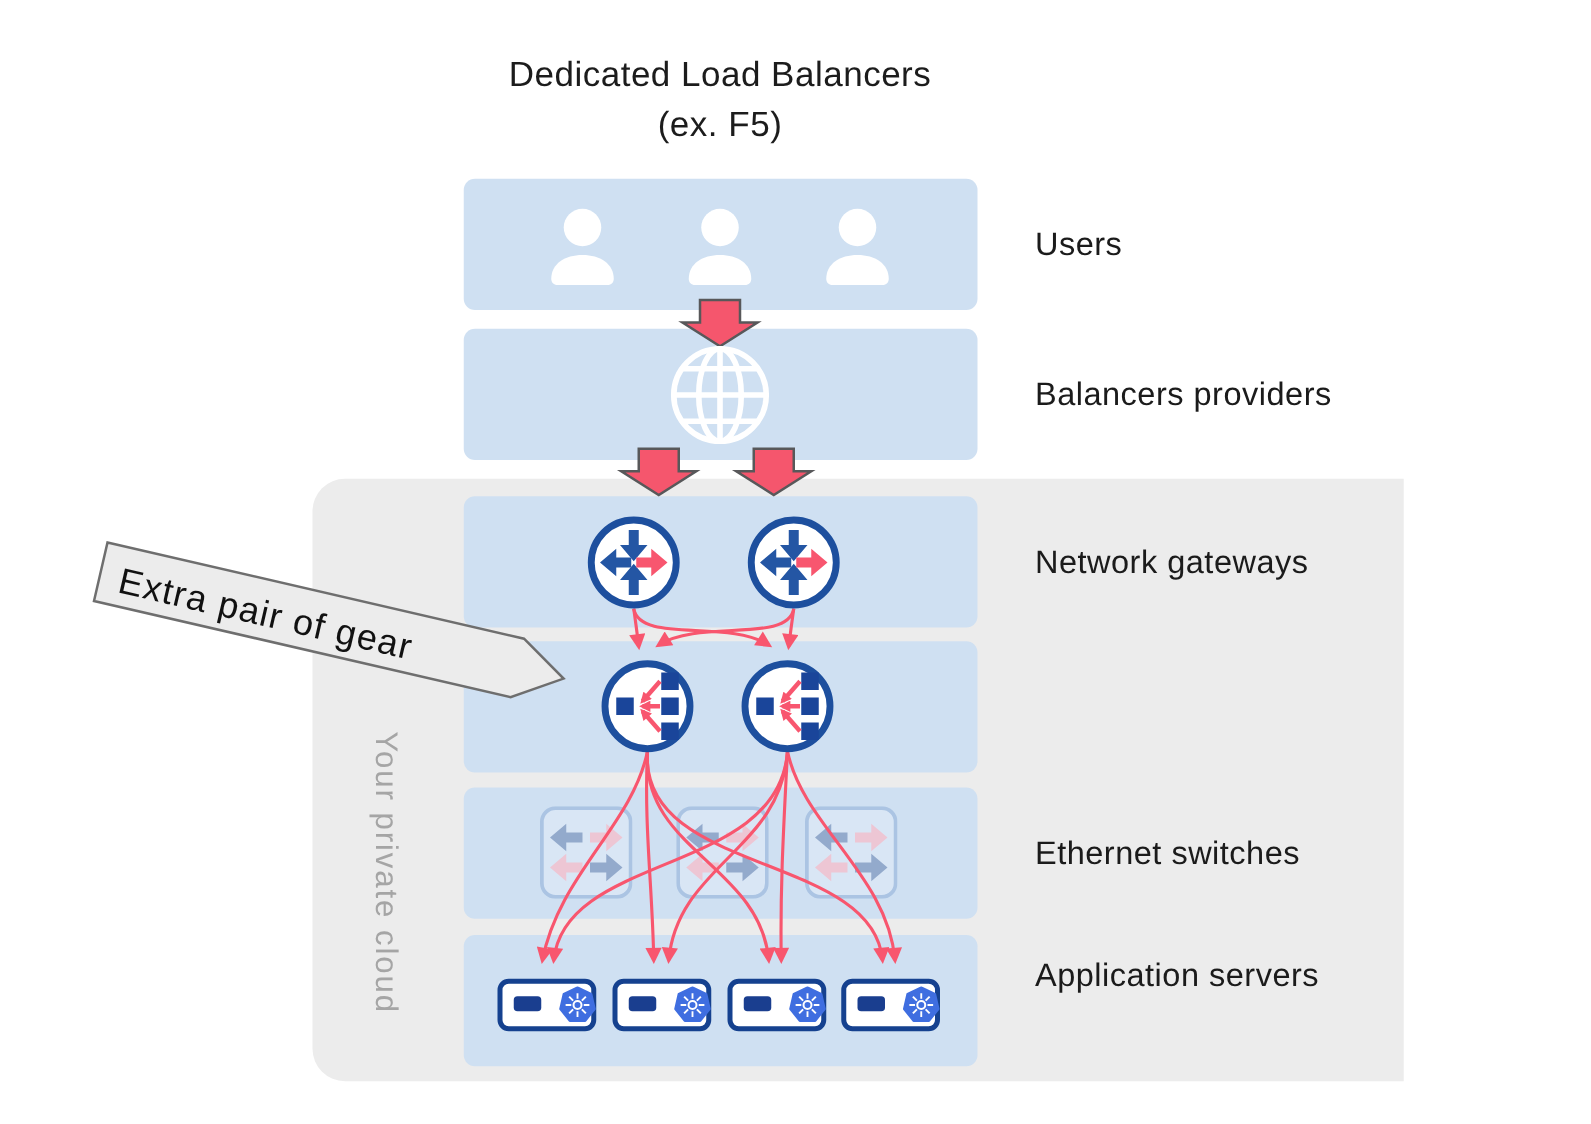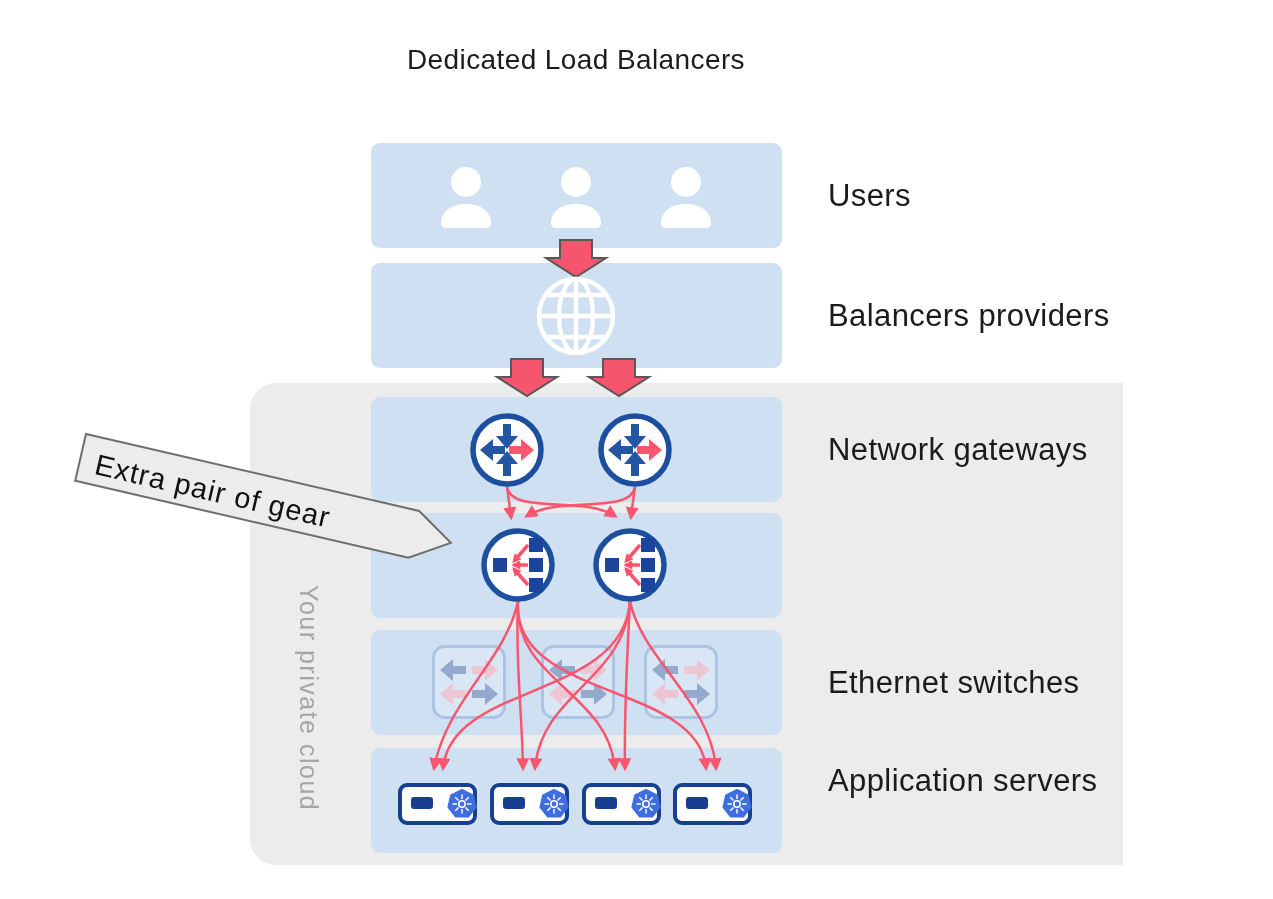--- a/index.html
+++ b/index.html
@@ -15,36 +15,37 @@
   .cloud-box{left:250px;top:383px;width:928px;height:482px;background:#ececec;border-radius:26px;z-index:1;}
   .cloud-label{left:288px;top:560px;width:40px;height:276px;z-index:2;
     writing-mode:vertical-rl;display:flex;align-items:center;justify-content:center;
     font-size:25px;letter-spacing:1.5px;color:#a5a5a5;}
   
   .row{left:371px;width:411px;height:105px;background:#cfe0f2;border-radius:9px;z-index:5;}
   #row-users{top:143px;} #row-internet{top:263px;} #row-gateways{top:397px;}
   #row-lb{top:513px;} #row-switches{top:630px;} #row-servers{top:748px;}
   
   .layer-label{left:828px;width:370px;height:105px;display:flex;align-items:center;
-    font-size:31px;letter-spacing:.4px;color:#1b1b1b;z-index:50;}
+    font-size:26px;letter-spacing:.4px;color:#1b1b1b;z-index:50;}
   
   .icon{z-index:40;}
   .overlay{left:0;top:0;z-index:30;pointer-events:none;}
   .server{box-sizing:border-box;width:79px;height:42px;background:#ffffff;border:4px solid #15418f;
     border-radius:9px;z-index:40;}
   .server .led{position:absolute;left:9px;top:10px;width:22px;height:12px;background:#1a3e8f;border-radius:3px;}
   .server .k8s{position:absolute;left:45px;top:2px;}
 </style>
 </head>
 <body>
 
 <div id="canvas">
 
   <div class="abs title">
     <div>Dedicated Load Balancers</div>
+    <div>(ex. F5)</div>
   </div>
 
   <div class="abs cloud-box"></div>
   <div class="abs cloud-label">Your private cloud</div>
 
   <div class="abs row" id="row-users"></div>
   <div class="abs row" id="row-internet"></div>
   <div class="abs row" id="row-gateways"></div>
   <div class="abs row" id="row-lb"></div>
   <div class="abs row" id="row-switches"></div>

